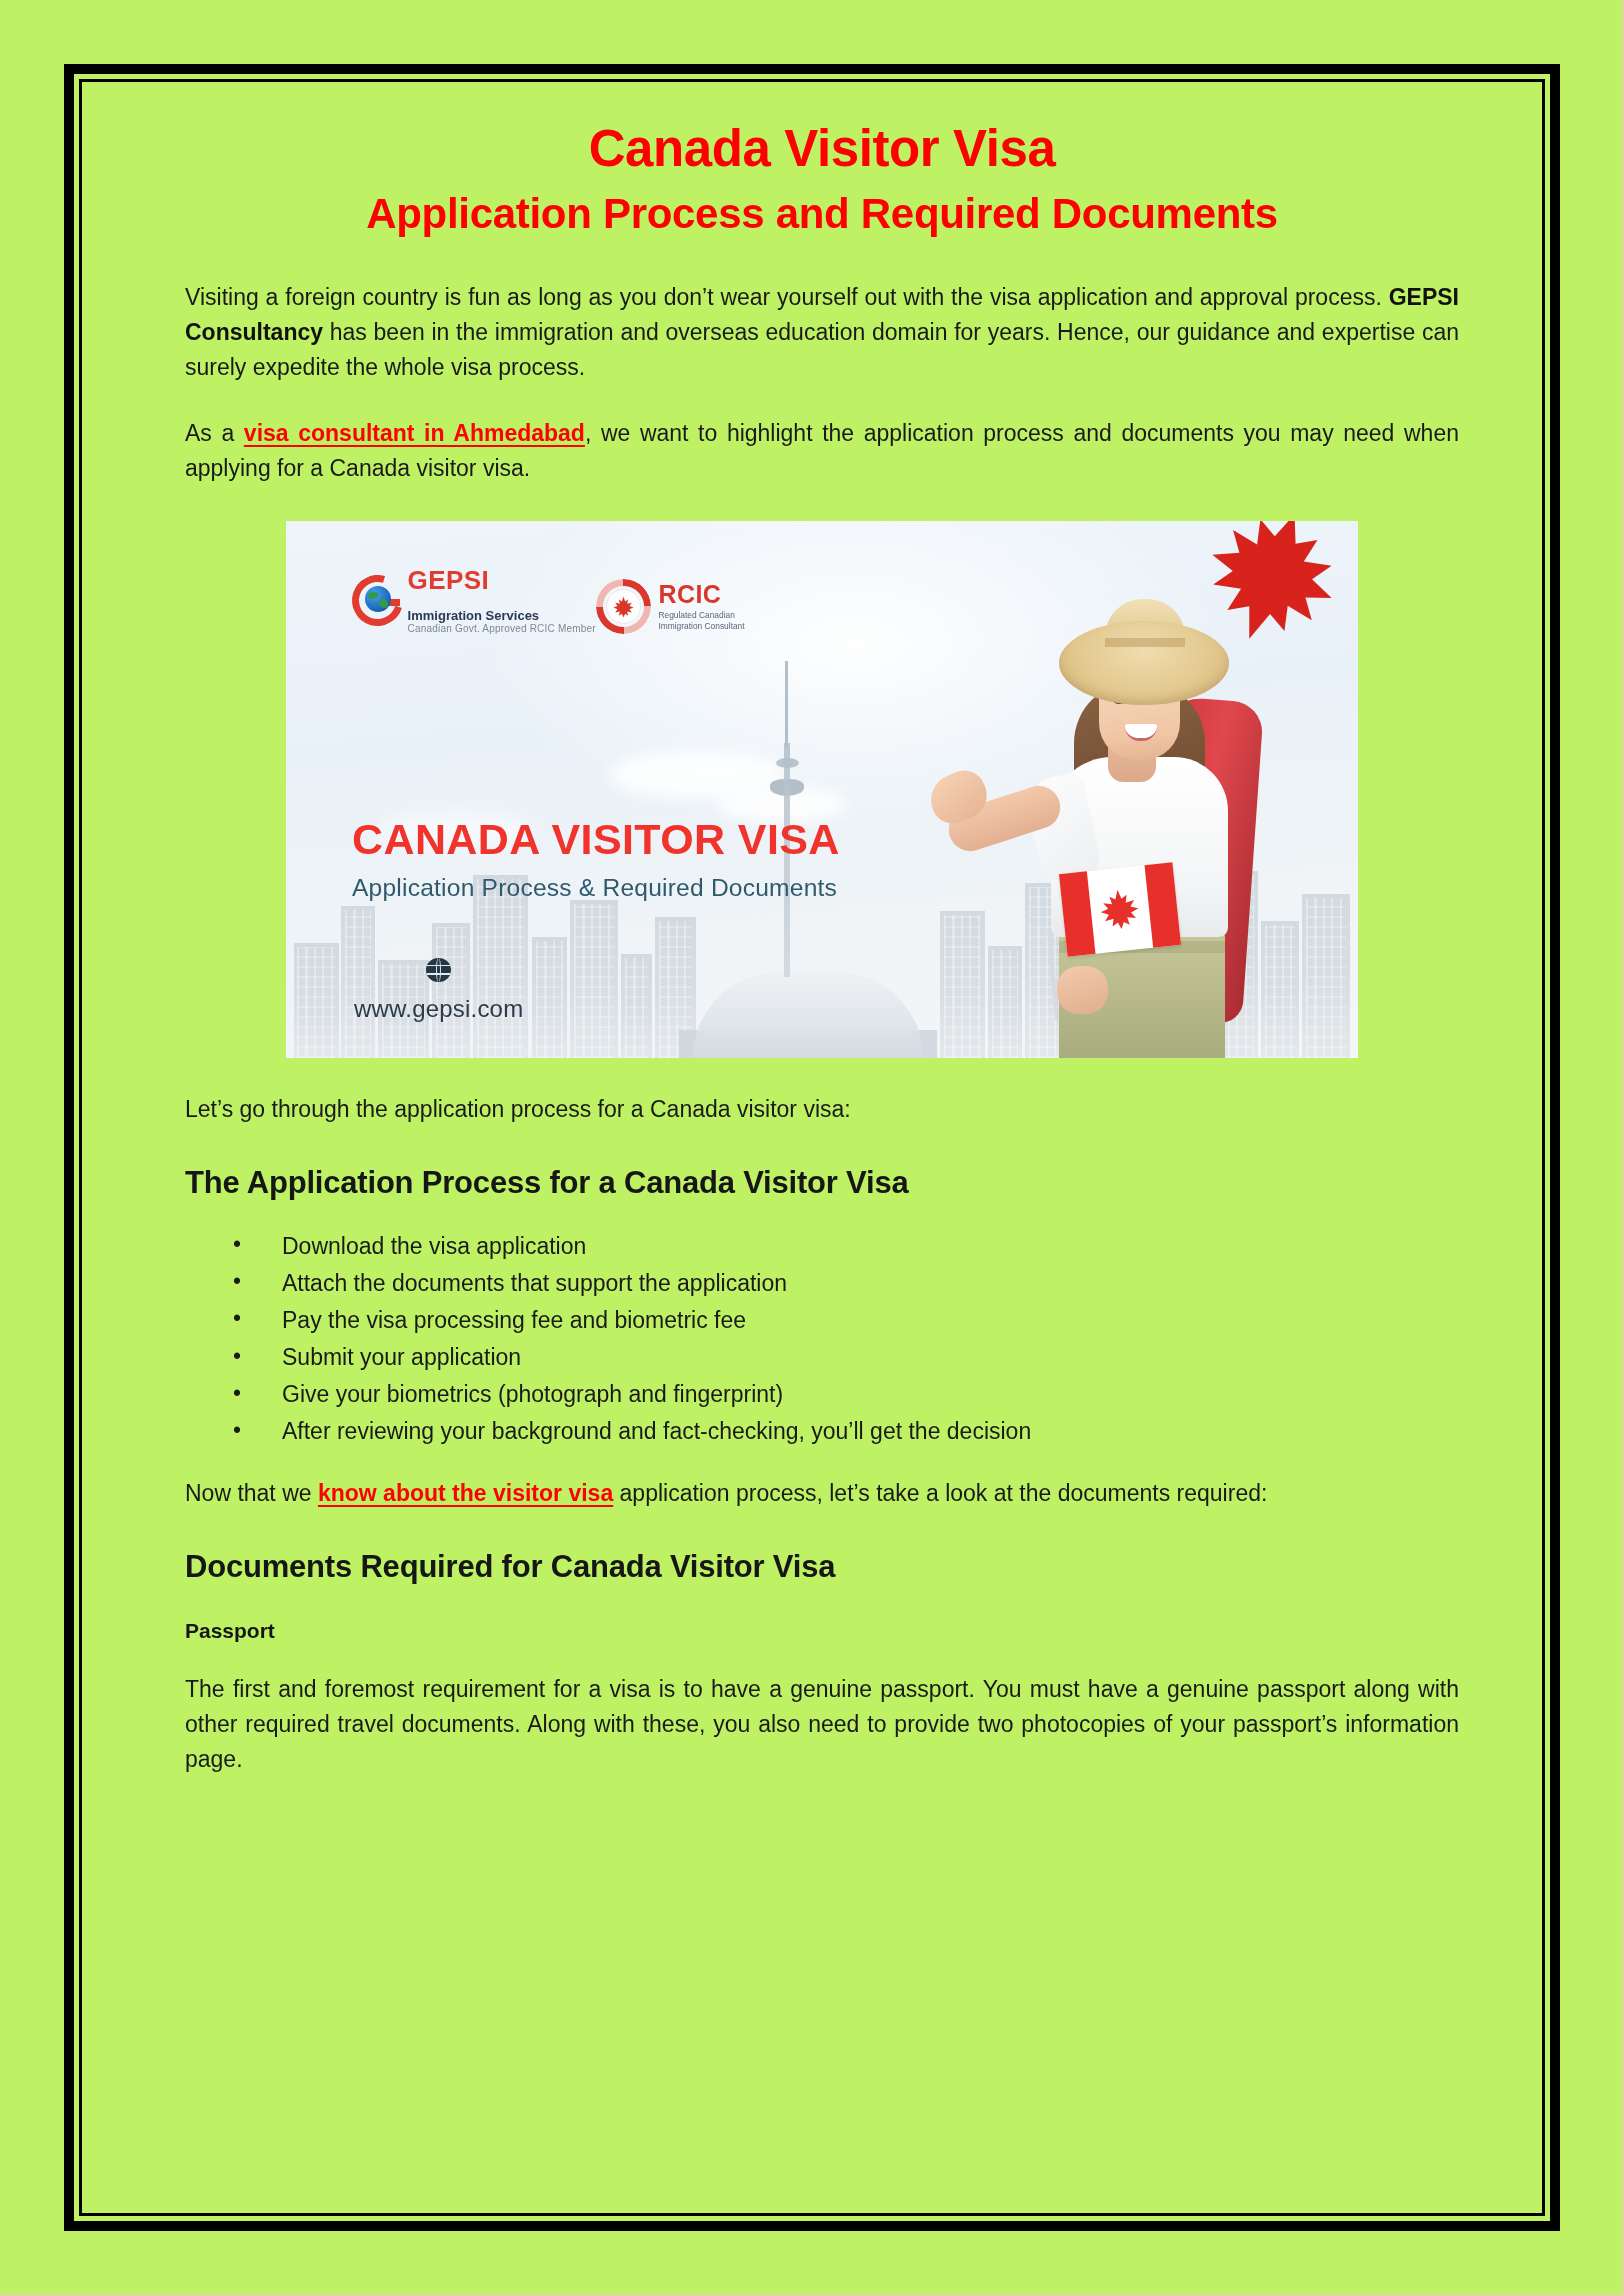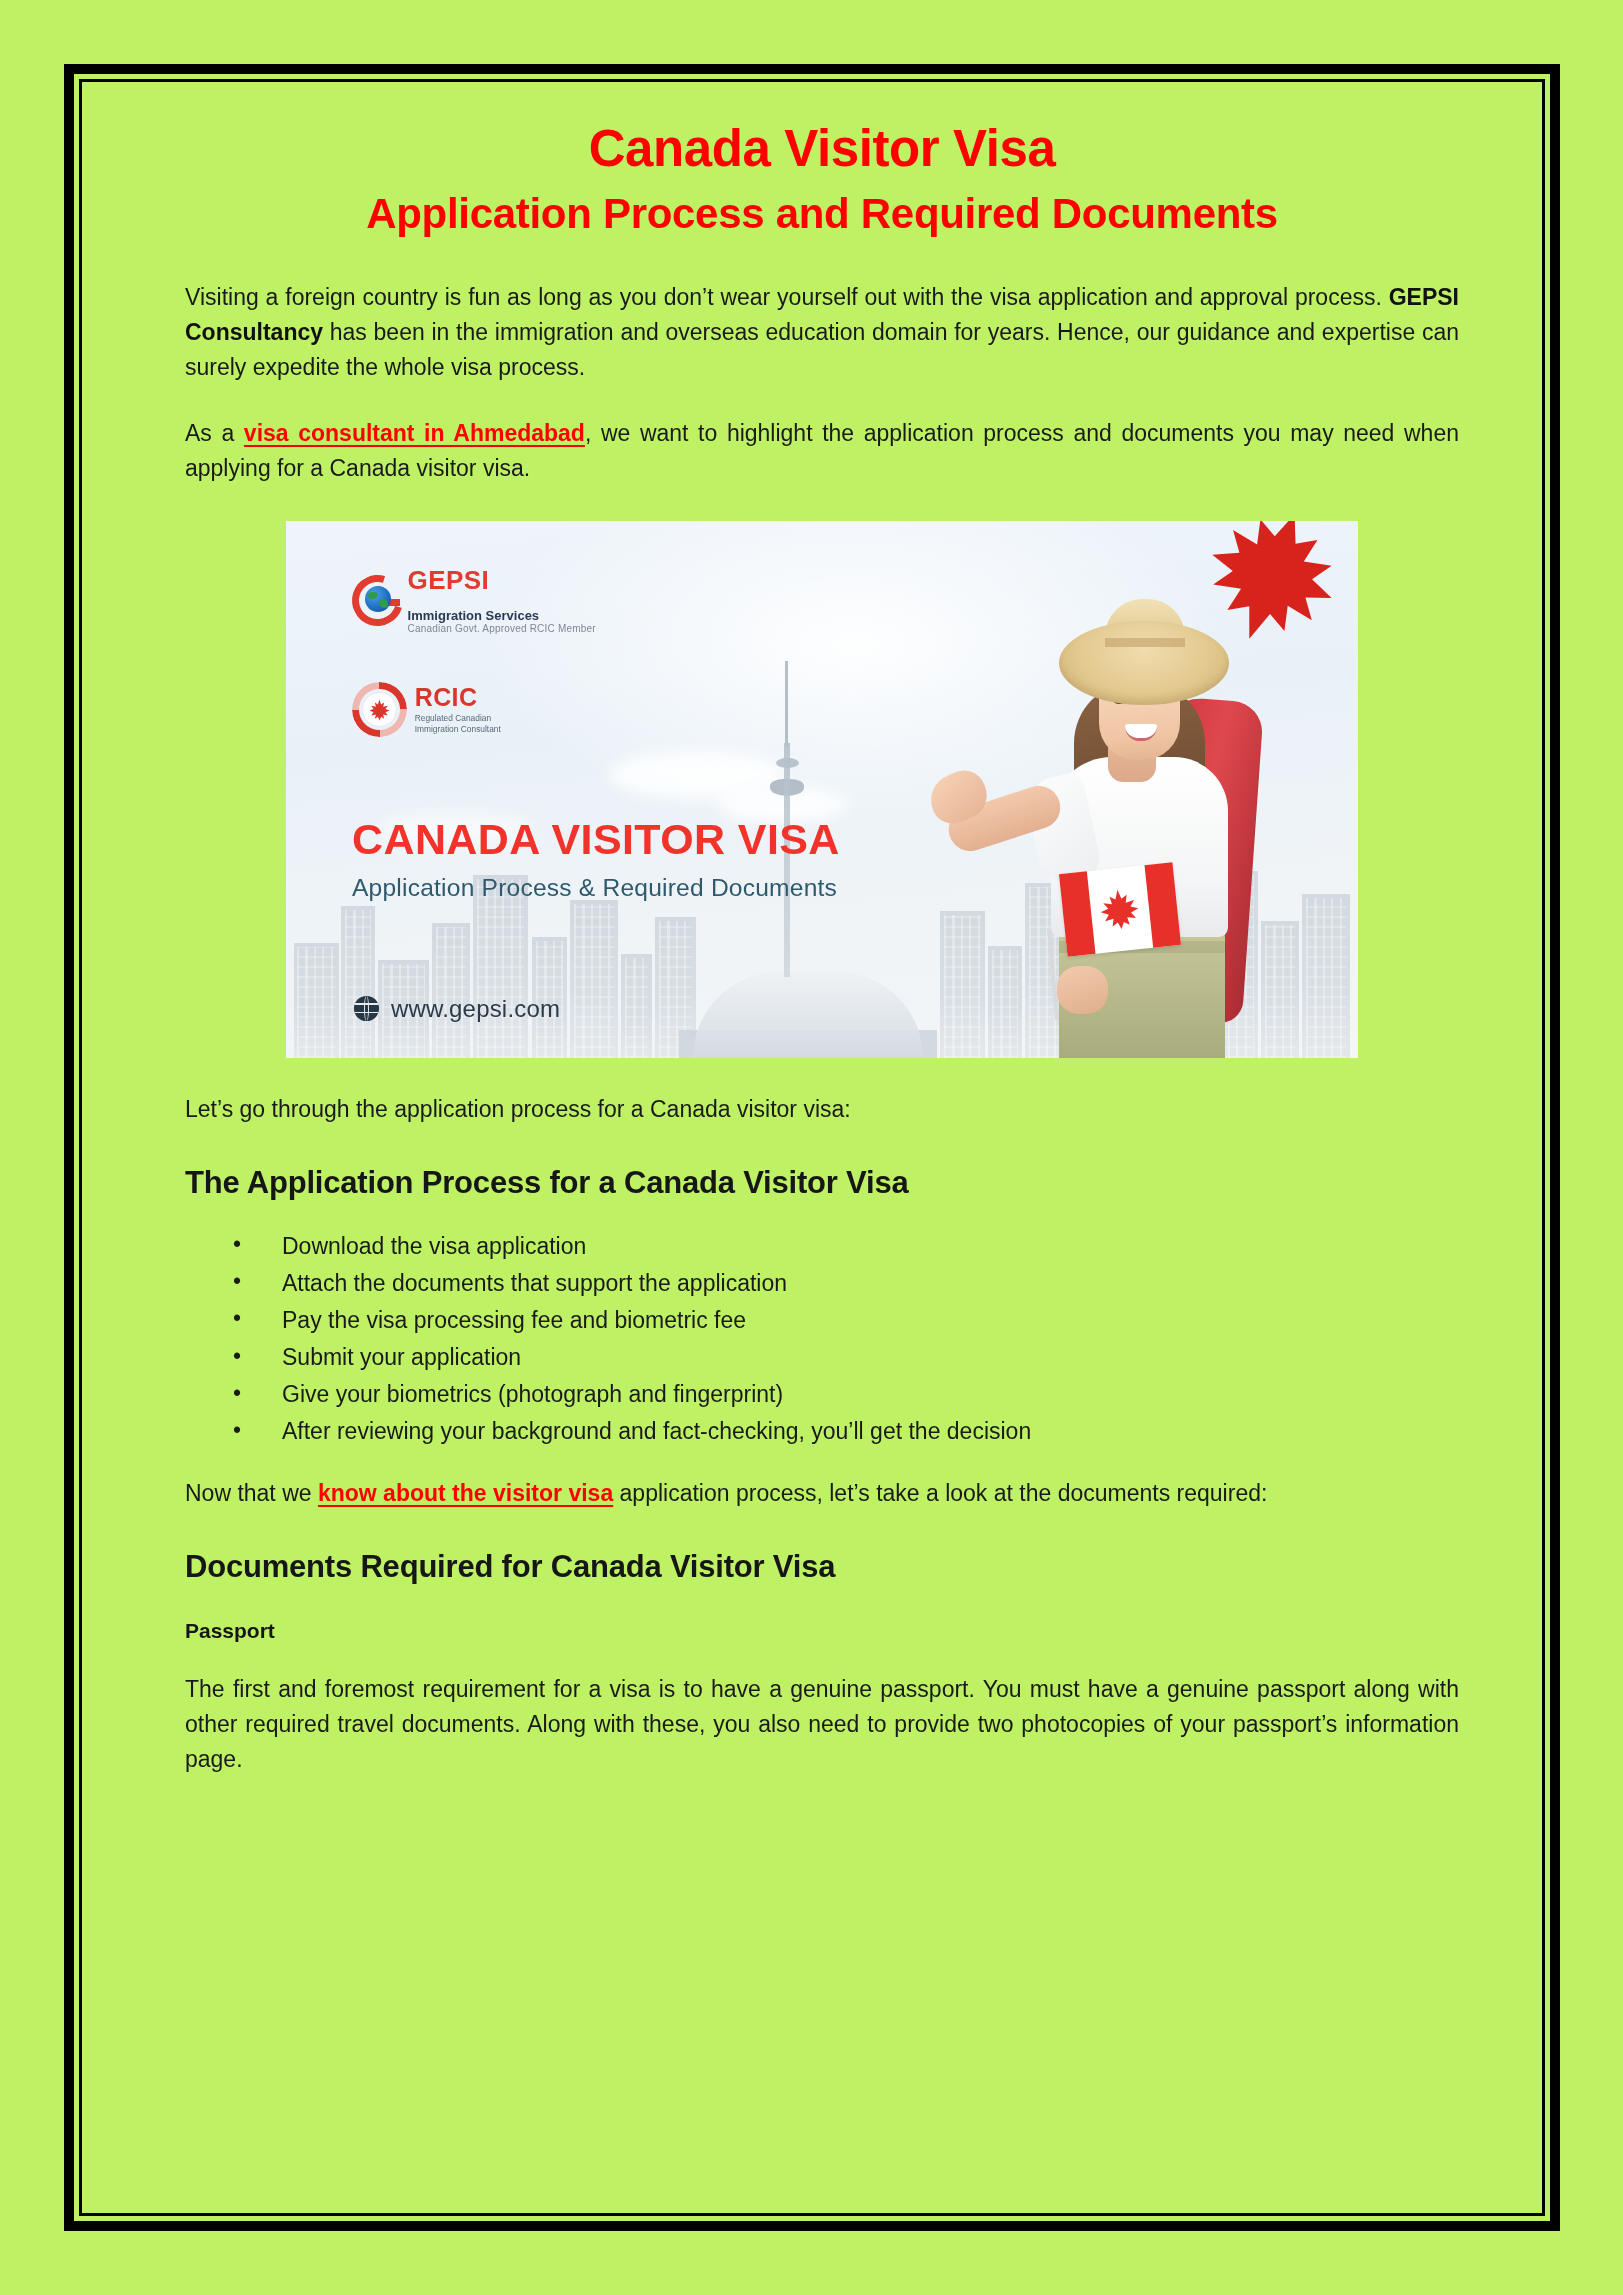--- a/index.html
+++ b/index.html
@@ -194,23 +194,21 @@
     top: -10.7px;
     width: 146px;
     height: 138px;
   }
   
   .logos {
     position: absolute;
     left: 66px;
     top: 46px;
     display: flex;
-    align-items: flex-start;
-    gap: 48px;
-    flex-direction: column;
+    align-items: flex-end;
   }
   .logo-gepsi { display: flex; align-items: center; gap: 4.6px; }
   .gepsi-mark { position: relative; width: 51px; height: 51px; }
   .gepsi-g {
     position: absolute; inset: 0;
     border: 7px solid #e23b30;
     border-radius: 50%;
     border-right-color: transparent;
     transform: rotate(-28deg);
   }
@@ -287,20 +285,21 @@
     letter-spacing: 0.2px;
   }
   
   .banner-url {
     position: absolute;
     left: 68px;
     bottom: 35px;
     display: flex;
     align-items: center;
     gap: 12.3px;
+    flex-direction: column;
   }
   .globe-icon {
     width: 24.6px; height: 24.6px; border-radius: 50%;
     background: #253745;
     position: relative;
     overflow: hidden;
   }
   .globe-icon::before {
     content: "";
     position: absolute; left: 0; top: 7px; width: 100%; height: 1.5px;

